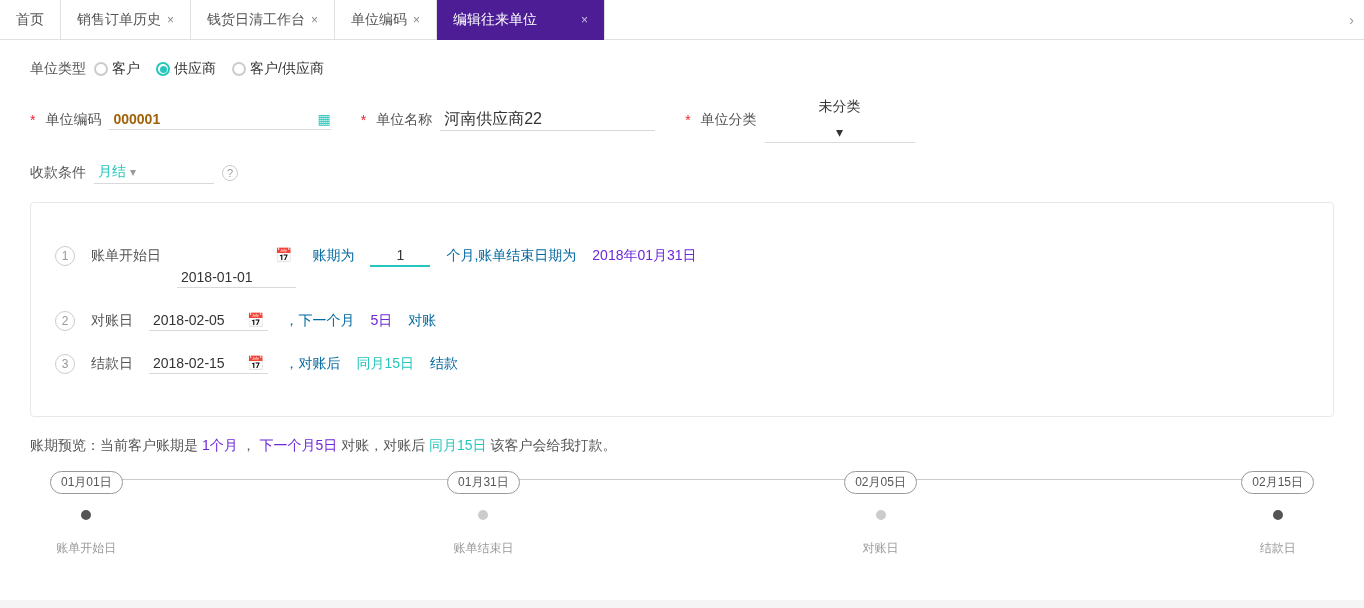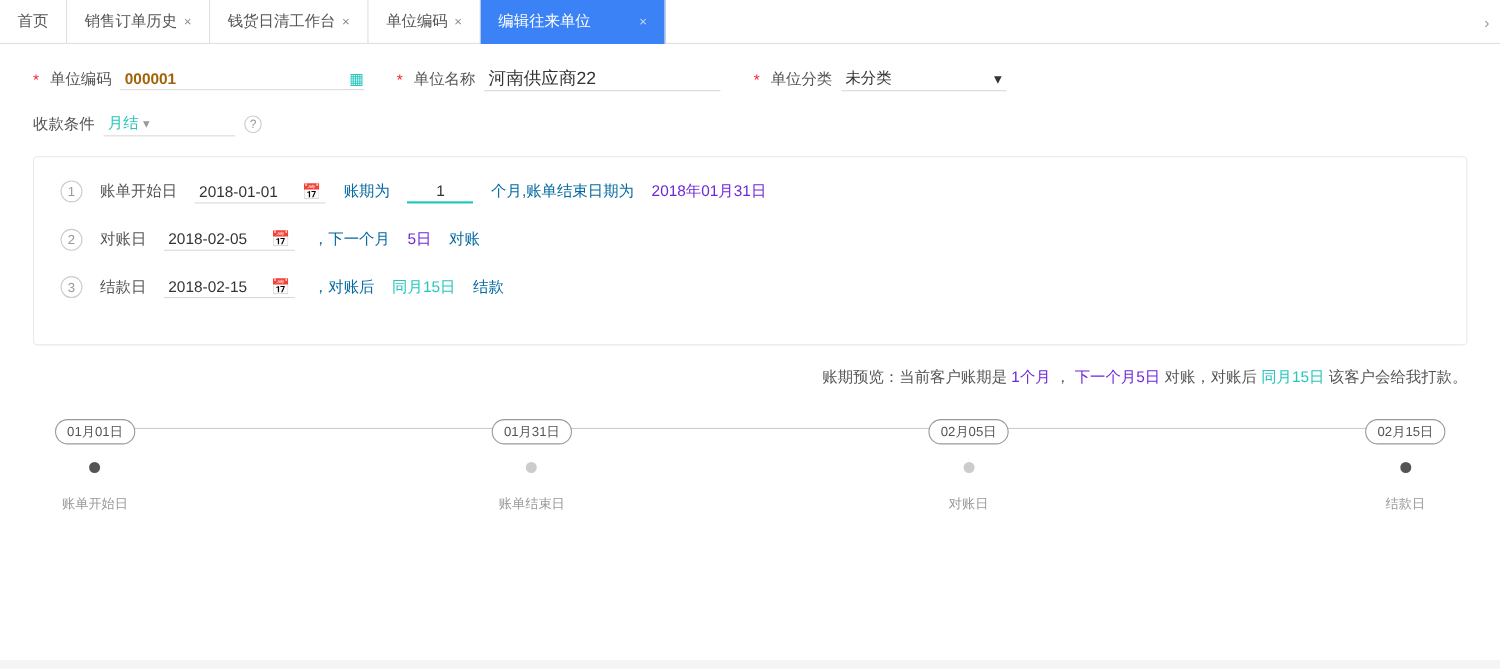--- a/index.html
+++ b/index.html
@@ -20,21 +20,21 @@
       padding: 16px 16px;
       height: 40px;
       font-size: 14px;
       color: #555;
       cursor: pointer;
       border-right: 1px solid #e0e0e0;
       gap: 6px;
       white-space: nowrap;
     }
     .tab-item.active {
-      background: #3b82f6;
+      background: #4c1d95;
       color: #fff;
       gap: 44px;
     }
     .tab-close {
       font-size: 12px;
       opacity: 0.7;
       cursor: pointer;
     }
     .tab-item.active .tab-close { color: #fff; }
     .tabs-arrow {
@@ -152,20 +152,21 @@
     .select-field .arrow { color: #999; font-size: 12px; }
 
     .select-field2 {
       display: flex;
       align-items: center;
       border-bottom: 1px solid #d9d9d9;
       gap: 4px;
       min-width: 100px;
       padding: 2px 4px;
       cursor: pointer;
+      flex-direction: column;
     }
     .select-field2 .value { font-size: 14px; color: #333; }
 
     .help-icon {
       width: 16px;
       height: 16px;
       border-radius: 50%;
       border: 1px solid #ccc;
       display: flex;
       align-items: center;
@@ -234,22 +235,21 @@
       color: #333;
       width: 60px;
       text-align: center;
       padding: 2px 4px;
     }
 
     
     .preview-text {
       font-size: 14px;
       color: #555;
-      margin-bottom: 21px;
-      text-align: right;
+      margin-bottom: 8px;
     }
     .timeline-line {
       position: absolute;
       top: 16px;
       left: 20px;
       right: 20px;
       height: 1px;
       background: #ccc;
       z-index: 0;
     }
@@ -316,20 +316,39 @@
   </div>
   <div class="tab-item active">
     <span>编辑往来单位</span>
     <span class="tab-close">×</span>
   </div>
   <div class="tabs-arrow">›</div>
 </div>
 
 <div class="page-content">
 
+  <div class="form-row">
+    <div class="form-item">
+      <span class="form-label">单位类型</span>
+      <div class="radio-group">
+        <label class="radio-item">
+          <div class="radio-circle"></div>
+          <span>客户</span>
+        </label>
+        <label class="radio-item">
+          <div class="radio-circle checked"></div>
+          <span>供应商</span>
+        </label>
+        <label class="radio-item">
+          <div class="radio-circle"></div>
+          <span>客户/供应商</span>
+        </label>
+      </div>
+    </div>
+  </div>
 
   <div class="form-row">
     <div class="form-item">
       <span class="required-star">*</span>
       <span class="form-label">单位编码</span>
       <div class="input-with-icon">
         <input type="text" style="color: #a16207; min-width: 90px; font-weight: bold;" value="000001">
         <span class="calendar-icon">▦</span>
       </div>
     </div>
@@ -359,21 +378,21 @@
       <div class="help-icon">?</div>
     </div>
   </div>
 
   <div class="section-box">
 
     <div class="row-item">
       <div class="row-number">1</div>
       <span class="row-label">账单开始日</span>
       <div class="date-input-wrap">
-        <input type="text" style="width: 90px;" value="2018-01-01">
+        <input type="text" style="width: 90px; margin-top: 44px;" value="2018-01-01">
         <span class="calendar-icon">📅</span>
       </div>
       <span class="inline-text">账期为</span>
       <input type="text" class="period-input" value="1" style="">
       <span class="inline-text">个月,账单结束日期为</span>
       <span class="orange-text">2018年01月31日</span>
     </div>
 
     <div class="row-item">
       <div class="row-number">2</div>

